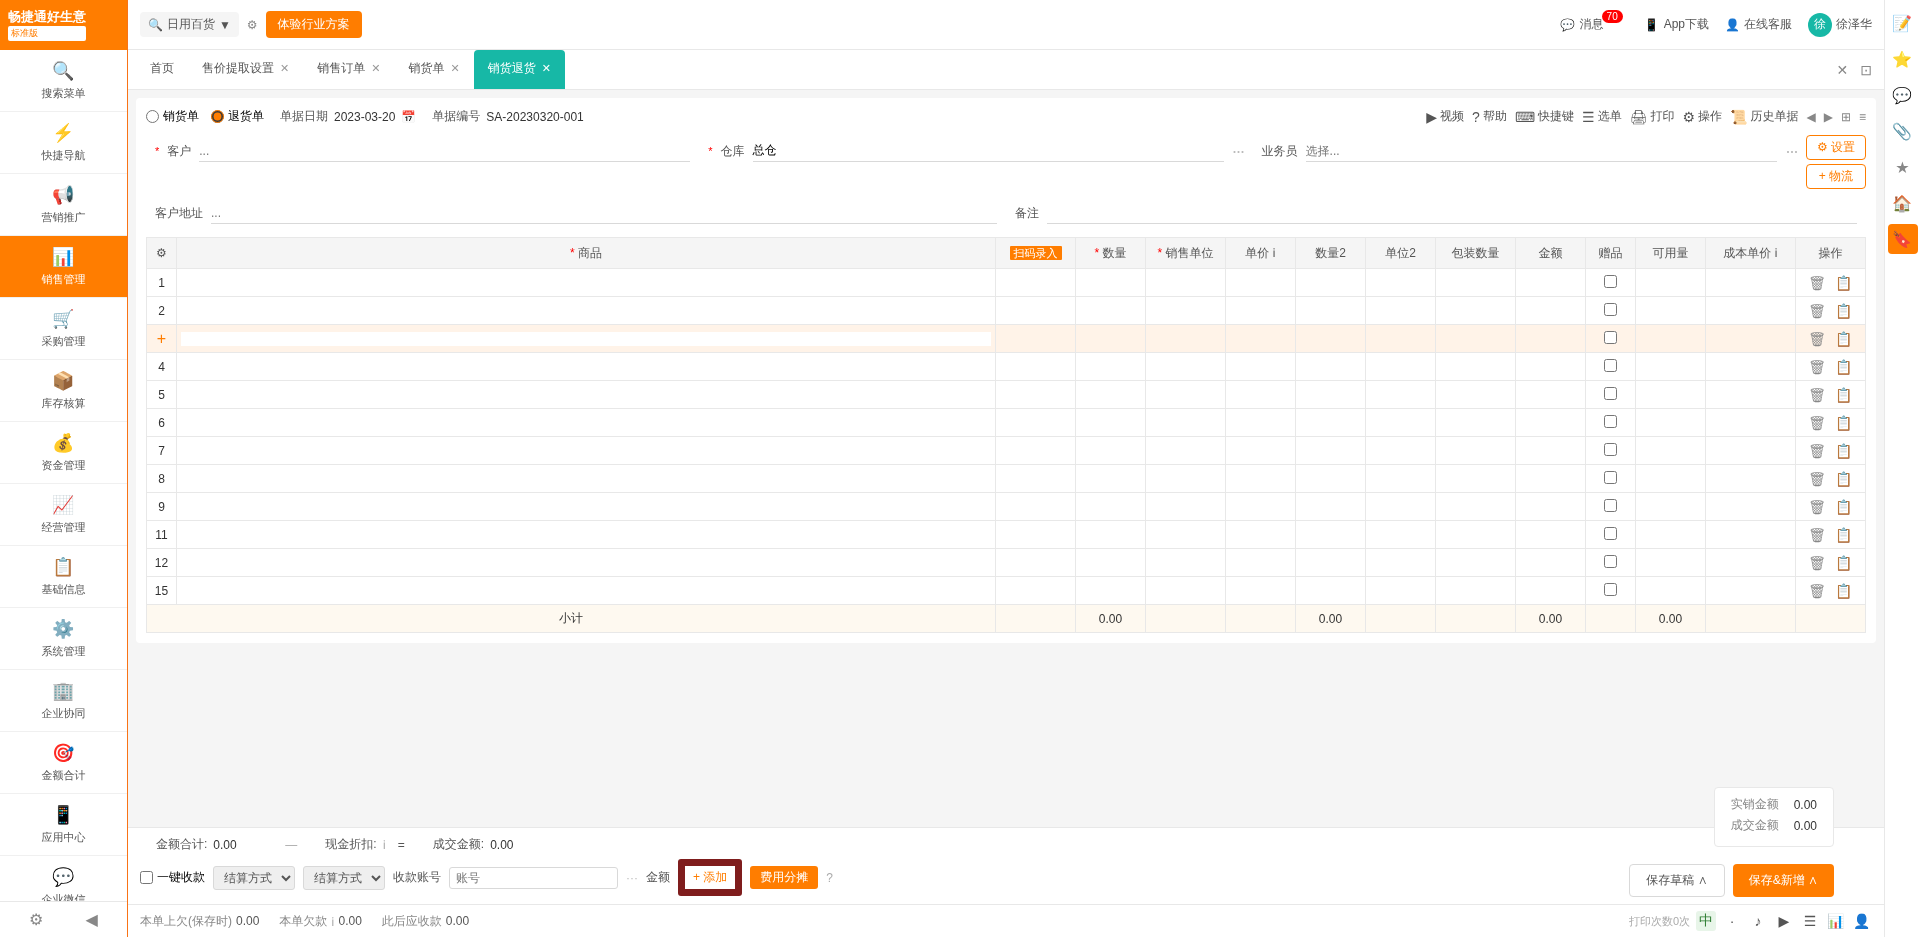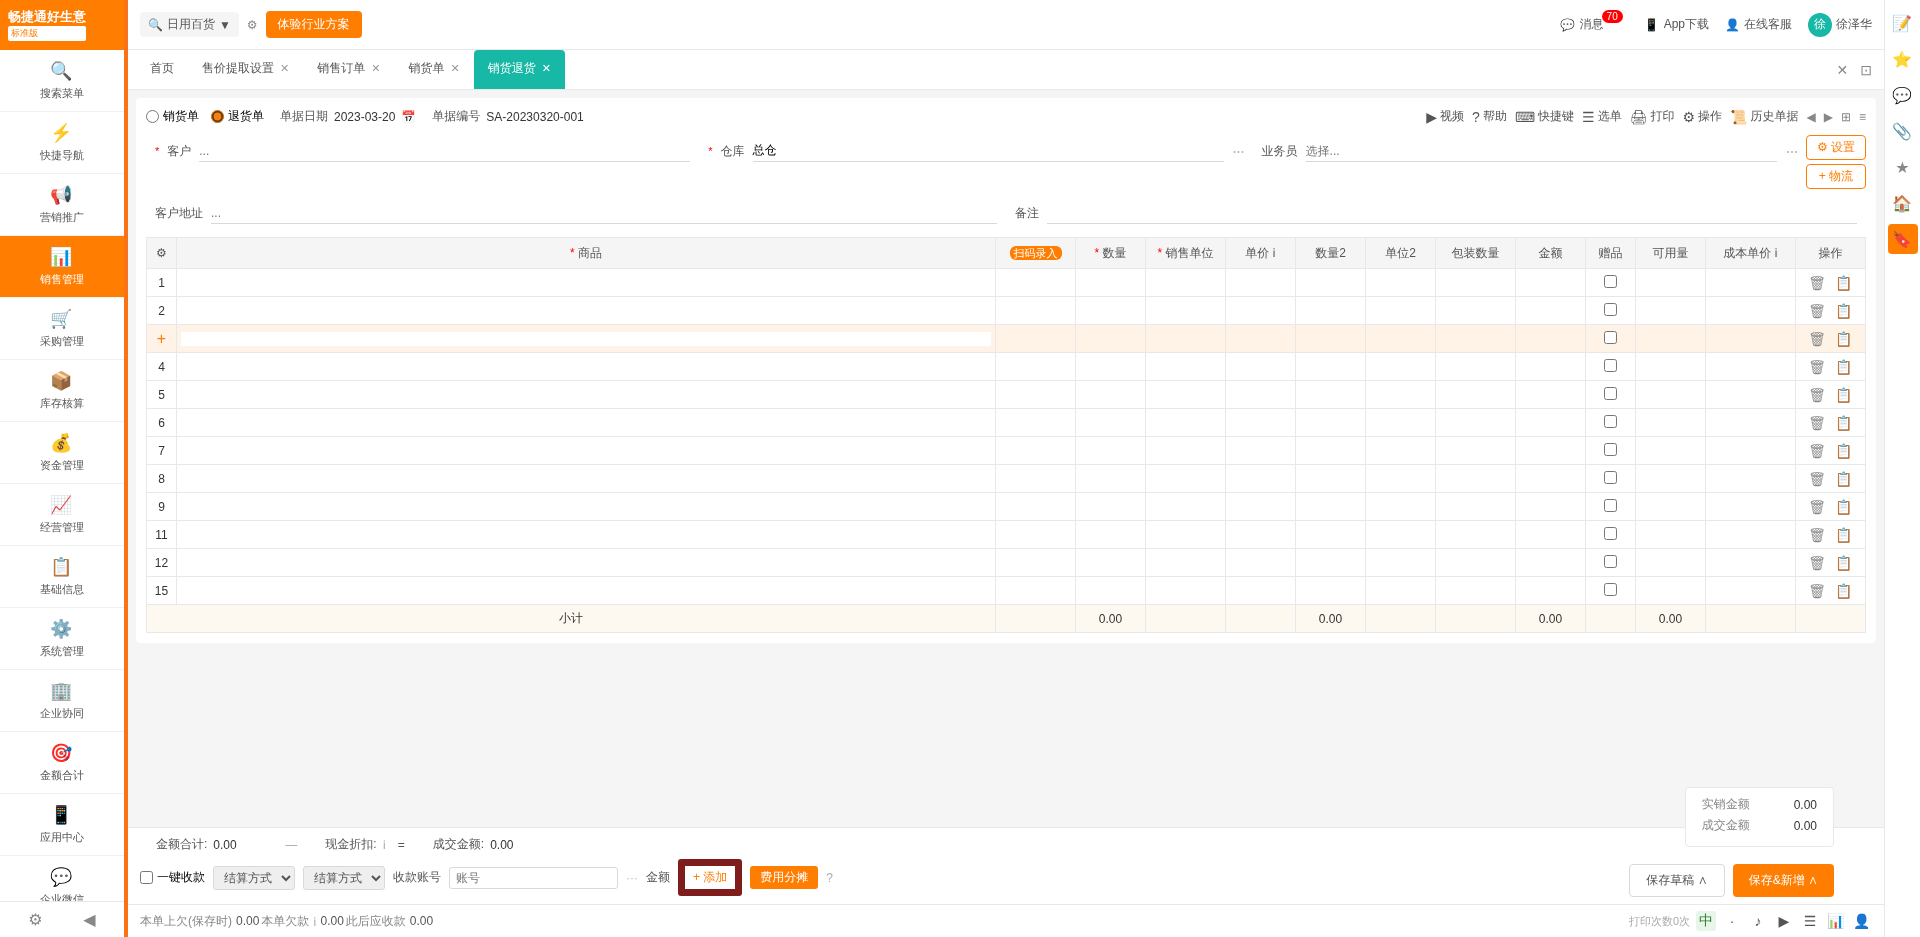--- a/index.html
+++ b/index.html
@@ -1,19 +1,19 @@
 <!DOCTYPE html>
 <html><head>
   <meta charset="utf-8">
   <style>
     * { box-sizing: border-box; margin: 0; padding: 0; font-family: 'Microsoft YaHei', sans-serif; font-size: 12px; }
     body { display: flex; height: 937px; overflow: hidden; background: #f5f5f5; }
 
     
-    .sidebar { width: 128px; background: #fff; display: flex; flex-direction: column; border-right: 4px solid #f97316; flex-shrink: 0; }
+    .sidebar { width: 128px; background: #fff; display: flex; flex-direction: column; border-right: 1px solid #f97316; flex-shrink: 0; }
     .sidebar-logo { background: #ff7d00; padding: 8px; display: flex; align-items: center; gap: 6px; height: 50px; }
     .sidebar-logo-text { color: #fff; font-size: 13px; font-weight: bold; line-height: 1.3; }
     .sidebar-logo-badge { background: #fff; color: #ff7d00; font-size: 9px; padding: 1px 3px; border-radius: 2px; }
     .sidebar-nav { flex: 1; overflow-y: auto; }
     .sidebar-item { display: flex; flex-direction: column; align-items: center; padding: 10px 5px; cursor: pointer; color: #555; border-bottom: 1px solid #f0f0f0; gap: 4px; }
     .sidebar-item.active { background: #ff7d00; color: #fff; }
     .sidebar-item-icon { font-size: 18px; }
     .sidebar-item-label { font-size: 11px; text-align: center; }
     .sidebar-bottom { display: flex; justify-content: space-around; padding: 8px; border-top: 1px solid #e8e8e8; }
     .sidebar-bottom-btn { color: #888; cursor: pointer; font-size: 16px; }
@@ -68,21 +68,21 @@
 
     
     .data-table { width: 100%; border-collapse: collapse; margin-top: 4px; }
     .data-table th { background: #f5f5f5; padding: 6px 4px; text-align: center; border: 1px solid #e8e8e8; color: #555; font-weight: normal; white-space: nowrap; }
     .data-table th.required::before { content: '* '; color: #f00; }
     .data-table td { padding: 4px; border: 1px solid #e8e8e8; text-align: center; height: 28px; color: #333; }
     .data-table tr:nth-child(even) td { background: #fff; }
     .data-table tr.highlighted td { background: #fff3e8; }
     .add-row-btn { color: #ff7d00; font-size: 16px; cursor: pointer; border: none; background: none; }
     .action-btn { background: none; border: none; cursor: pointer; color: #888; font-size: 14px; padding: 1px 3px; }
-    .scan-badge { background: #ff7d00; color: #fff; border-radius: 6px; padding: 1px 4px; font-size: 11px; cursor: pointer; }
+    .scan-badge { background: #ff7d00; color: #fff; border-radius: 1px; padding: 1px 4px; font-size: 11px; cursor: pointer; }
 
     
     .totals-row td { background: #fef9f0 !important; font-weight: 500; color: #333; }
 
     
     .bottom-bar { background: #fff; border-top: 1px solid #e8e8e8; padding: 8px 12px; }
     .bottom-bar-row1 { display: flex; align-items: center; gap: 12px; flex-wrap: wrap; margin-bottom: 6px; }
     .amount-field { display: flex; align-items: center; gap: 6px; }
     .amount-label { color: #555; margin-left: 16px; }
     .amount-value { color: #333; font-weight: 500; min-width: 60px; }
@@ -91,35 +91,35 @@
     .bottom-bar-row2 { display: flex; align-items: center; gap: 8px; flex-wrap: wrap; }
     .checkbox-label { display: flex; align-items: center; gap: 4px; cursor: pointer; }
     .select-input { border: 1px solid #d9d9d9; border-radius: 3px; padding: 3px 6px; color: #555; min-width: 80px; }
     .text-input { border: 1px solid #d9d9d9; border-radius: 3px; padding: 3px 6px; color: #555; min-width: 100px; }
     .add-btn { color: #ff7d00; border: 7px solid #7f1d1d; border-radius: 3px; padding: 3px 8px; cursor: pointer; background: none; font-size: 12px; }
     .fee-btn { background: #ff7d00; color: #fff; border: none; border-radius: 3px; padding: 3px 10px; cursor: pointer; font-size: 12px; }
     .help-icon { color: #aaa; cursor: pointer; }
 
     
     .status-bar { background: #fff; border-top: 1px solid #e8e8e8; padding: 6px 12px; display: flex; align-items: center; justify-content: space-between; }
-    .status-items { display: flex; gap: 2px; align-items: center; }
+    .status-items { display: flex; gap: 20px; align-items: center; }
     .status-item { display: flex; align-items: center; gap: 4px; color: #555; }
     .status-label { color: #888; }
     .status-value { font-weight: 500; }
     .status-toolbar { display: flex; align-items: center; gap: 6px; }
     .status-tool { width: 20px; height: 20px; border-radius: 3px; display: inline-flex; align-items: center; justify-content: center; cursor: pointer; color: #555; font-size: 14px; }
 
     
     .right-sidebar { width: 36px; background: #fff; border-left: 1px solid #e8e8e8; display: flex; flex-direction: column; align-items: center; padding: 8px 0; gap: 6px; }
     .right-sidebar-item { width: 30px; height: 30px; display: flex; align-items: center; justify-content: center; cursor: pointer; color: #888; font-size: 16px; border-radius: 4px; }
     .right-sidebar-item.active { background: #ff7d00; color: #fff; }
 
     
     .amount-summary { position: absolute; right: 50px; bottom: 90px; background: #fff; border: 1px solid #e8e8e8; border-radius: 4px; padding: 8px 16px; }
-    .amount-summary-row { display: flex; align-items: center; justify-content: space-between; gap: 44px; margin-bottom: 4px; }
+    .amount-summary-row { display: flex; align-items: center; justify-content: space-between; gap: 15px; margin-bottom: 4px; }
     .amount-summary-label { color: #888; font-size: 12px; }
     .amount-summary-value { color: #333; font-weight: 500; }
 
     
     .save-buttons { position: absolute; right: 50px; bottom: 40px; display: flex; gap: 8px; }
     .save-draft-btn { background: #fff; border: 1px solid #d9d9d9; border-radius: 4px; padding: 7px 16px; cursor: pointer; color: #555; display: flex; align-items: center; gap: 4px; }
     .save-new-btn { background: #ff7d00; border: none; border-radius: 4px; padding: 7px 16px; cursor: pointer; color: #fff; display: flex; align-items: center; gap: 4px; }
 
     
     .page-wrapper { position: relative; flex: 1; display: flex; flex-direction: column; overflow: hidden; }

